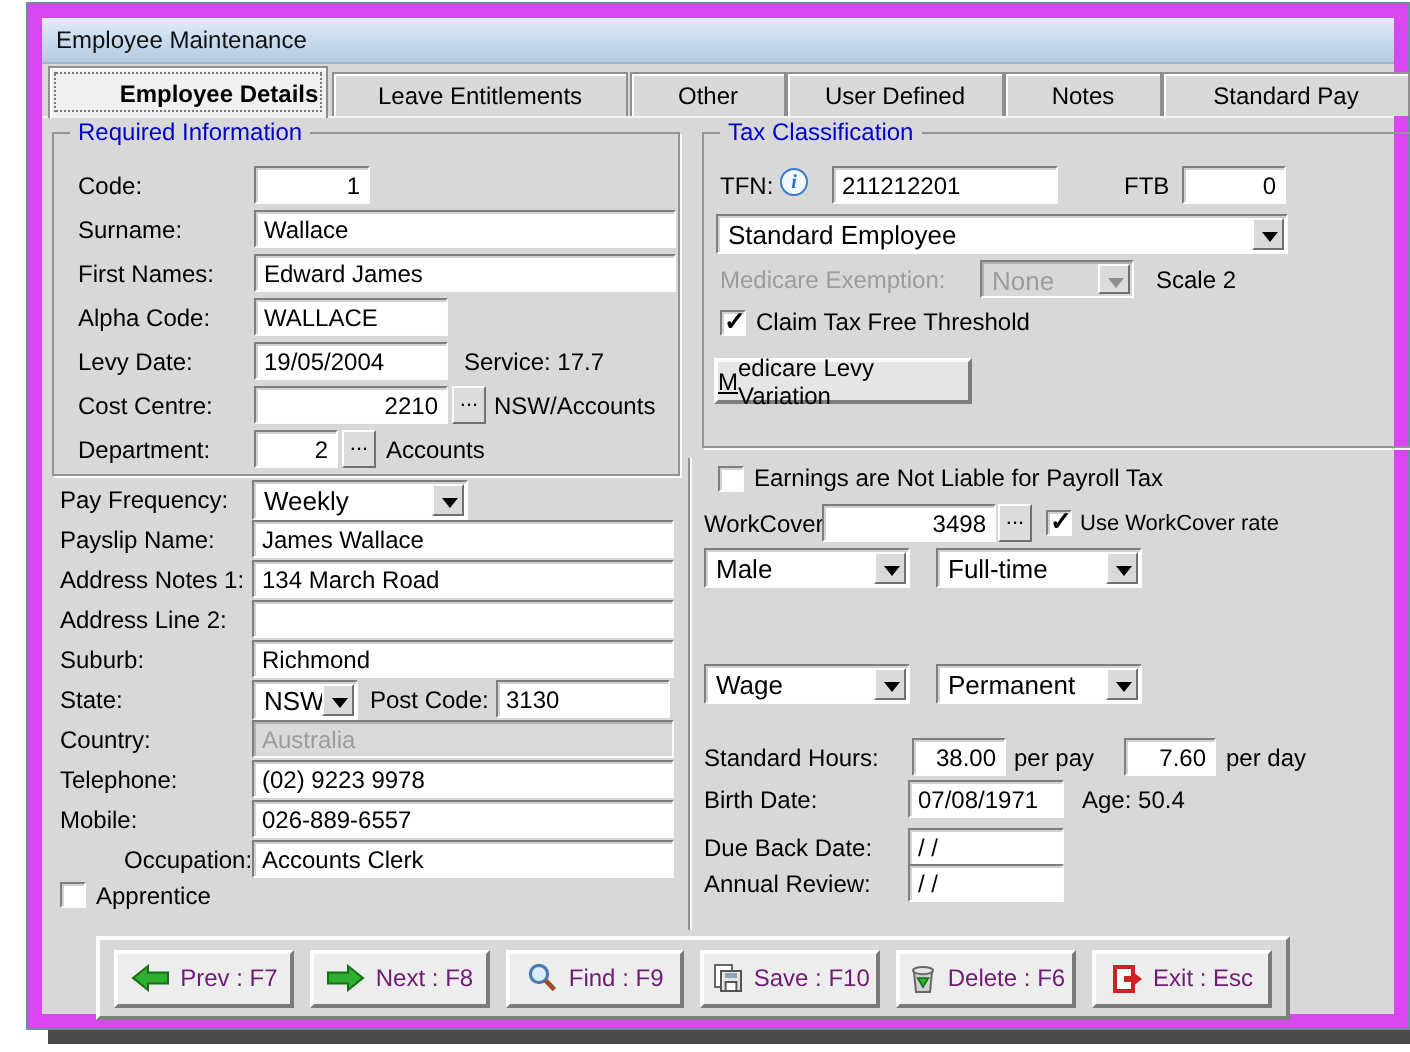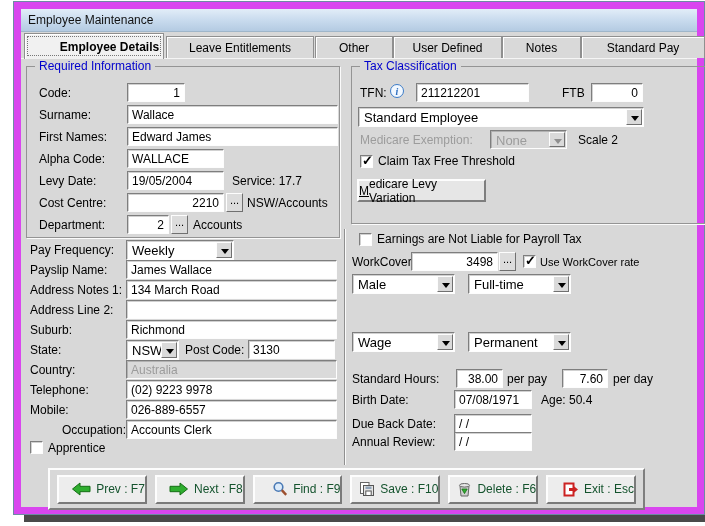--- a/index.html
+++ b/index.html
@@ -62,22 +62,22 @@
   .vdiv { position:absolute; width:2px; border-left:1px solid #8f8f8f; border-right:1px solid #fafafa; }
 
   .pushbtn { position:absolute; background:#e6e6e6; z-index:2;
              border:2px solid; border-color:#fdfdfd #7e7e7e #7e7e7e #fdfdfd;
              font-size:12px; display:flex; align-items:center; justify-content:center; cursor:default; }
 
   .btnbar { position:absolute; border:2px solid; border-color:#fdfdfd #7e7e7e #7e7e7e #fdfdfd;
             display:flex; align-items:center; gap:8px; padding:0 7px; background:#d8d8d8; }
   .btn { flex:1; height:29px; background:#ededed;
          border:2px solid; border-color:#fdfdfd #7a7a7a #7a7a7a #fdfdfd;
-         display:flex; align-items:center; justify-content:flex-end; gap:5px;
-         font-size:12px; color:#14532d; cursor:default; }
+         display:flex; align-items:center; justify-content:center; gap:5px;
+         font-size:12px; color:#701a75; cursor:default; }
   .btn .ic { display:flex; align-items:center; }
 
   .info { position:absolute; width:14px; height:14px; border-radius:50%; z-index:2;
           border:1px solid #3c7cc8; color:#2f6fc0; background:#f2f8ff;
           font:italic bold 10px "Liberation Serif",serif;
           display:flex; align-items:center; justify-content:center; cursor:default; }
 </style>
 </head>
 <body>
 

